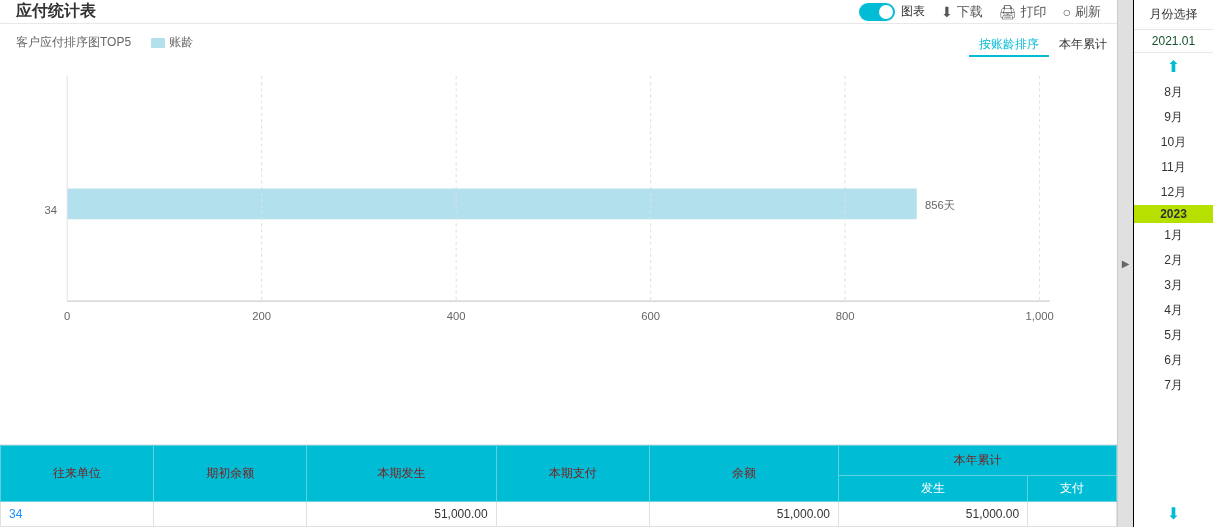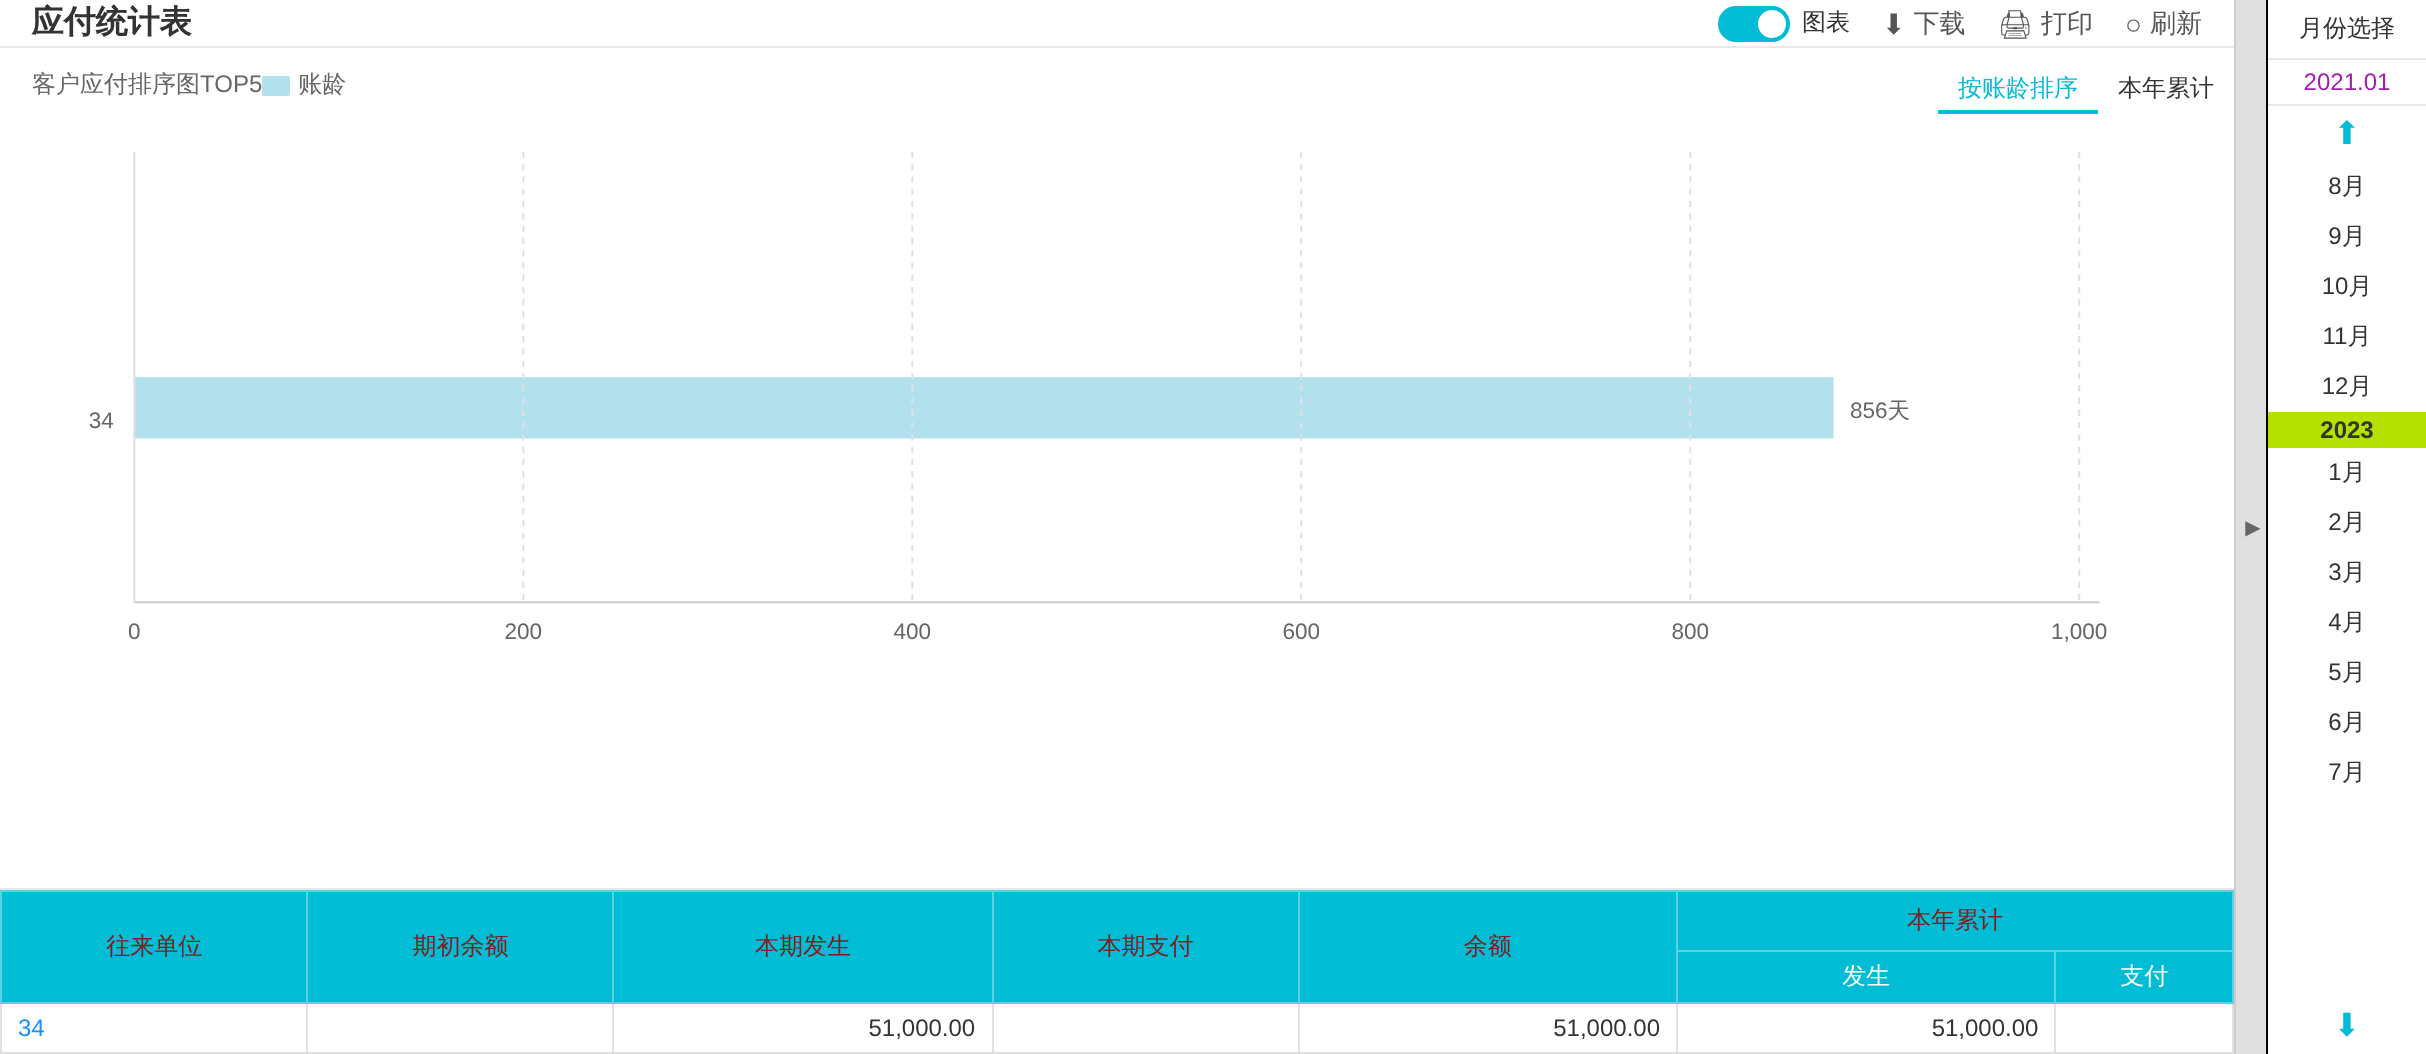--- a/index.html
+++ b/index.html
@@ -14,21 +14,21 @@
     .header-title { font-size: 16px; font-weight: bold; color: #333; }
     .header-actions { display: flex; align-items: center; gap: 16px; }
     .toggle-wrap { display: flex; align-items: center; gap: 6px; padding-left: 32px; }
     .toggle { width: 36px; height: 18px; background: #00bcd4; border-radius: 9px; position: relative; cursor: pointer; }
     .toggle::after { content: ''; position: absolute; width: 14px; height: 14px; background: #fff; border-radius: 50%; top: 2px; right: 2px; }
     .action-btn { display: flex; align-items: center; gap: 4px; cursor: pointer; color: #555; font-size: 13px; }
     .action-icon { font-size: 14px; }
 
     
     .chart-section { flex: 1; padding: 10px 16px; background: #fff; position: relative; }
-    .chart-legend { display: flex; align-items: center; gap: 0; margin-bottom: 8px; }
+    .chart-legend { display: flex; align-items: center; gap: 20px; margin-bottom: 8px; }
     .legend-item { display: flex; align-items: center; gap: 4px; font-size: 12px; color: #666; }
     .legend-box { width: 14px; height: 10px; background: #b2e0ec; border-radius: 1px; }
     .sort-tabs { position: absolute; right: 0; top: 10px; display: flex; gap: 0; }
     .sort-tab { padding: 2px 10px; cursor: pointer; font-size: 12px; color: #333; border-bottom: 2px solid transparent; }
     .sort-tab.active { color: #00bcd4; border-bottom: 2px solid #00bcd4; }
 
     .chart-wrapper { position: relative; width: 100%; height: 300px; }
 
     
     .chart-svg { width: 100%; height: 100%; }
@@ -38,21 +38,21 @@
     .table-wrapper { overflow-x: auto; }
     table { width: 100%; border-collapse: collapse; }
     thead tr.header-row-1 th { background: #00bcd4; color: #7f1d1d; text-align: center; font-weight: 500; padding: 6px 4px; border: 1px solid #5ed0e0; font-size: 12px; }
     thead tr.header-row-2 th { background: #00bcd4; color: #fff; text-align: center; font-weight: 500; padding: 4px; border: 1px solid #5ed0e0; font-size: 12px; }
     tbody tr td { text-align: right; padding: 5px 8px; border: 1px solid #e0e0e0; font-size: 12px; color: #333; background: #fff; }
     tbody tr td:first-child { text-align: left; color: #1890ff; cursor: pointer; }
 
     
     .sidebar { width: 80px; background: #fff; border-left: 1px solid #000000; display: flex; flex-direction: column; }
     .sidebar-header { background: #fff; padding: 6px 4px; border-bottom: 1px solid #e8e8e8; font-size: 12px; color: #333; text-align: center; font-weight: 500; }
-    .sidebar-date { background: #fff; padding: 4px; text-align: center; color: #a21caf; font-size: 12px; border-bottom: 1px solid #e8e8e8; }
+    .sidebar-date { background: #fff; padding: 4px; text-align: center; color: #14532d; font-size: 12px; border-bottom: 1px solid #e8e8e8; }
     .sidebar-nav-up { text-align: center; padding: 4px; cursor: pointer; color: #00bcd4; font-size: 16px; }
     .sidebar-nav-down { text-align: center; padding: 4px; cursor: pointer; color: #00bcd4; font-size: 16px; }
     .sidebar-months { flex: 1; overflow: hidden; }
     .month-item { padding: 4px 8px; text-align: center; cursor: pointer; font-size: 12px; color: #333; }
     .month-item.year-label { background: #b5e000; color: #333; font-weight: bold; padding: 2px 17px; font-size: 12px; }
 
     .collapse-btn { width: 16px; background: #e0e0e0; cursor: pointer; display: flex; align-items: center; justify-content: center; font-size: 10px; color: #666; writing-mode: vertical-rl; border-left: 1px solid #ccc; }
   </style>
 </head>
 <body>

